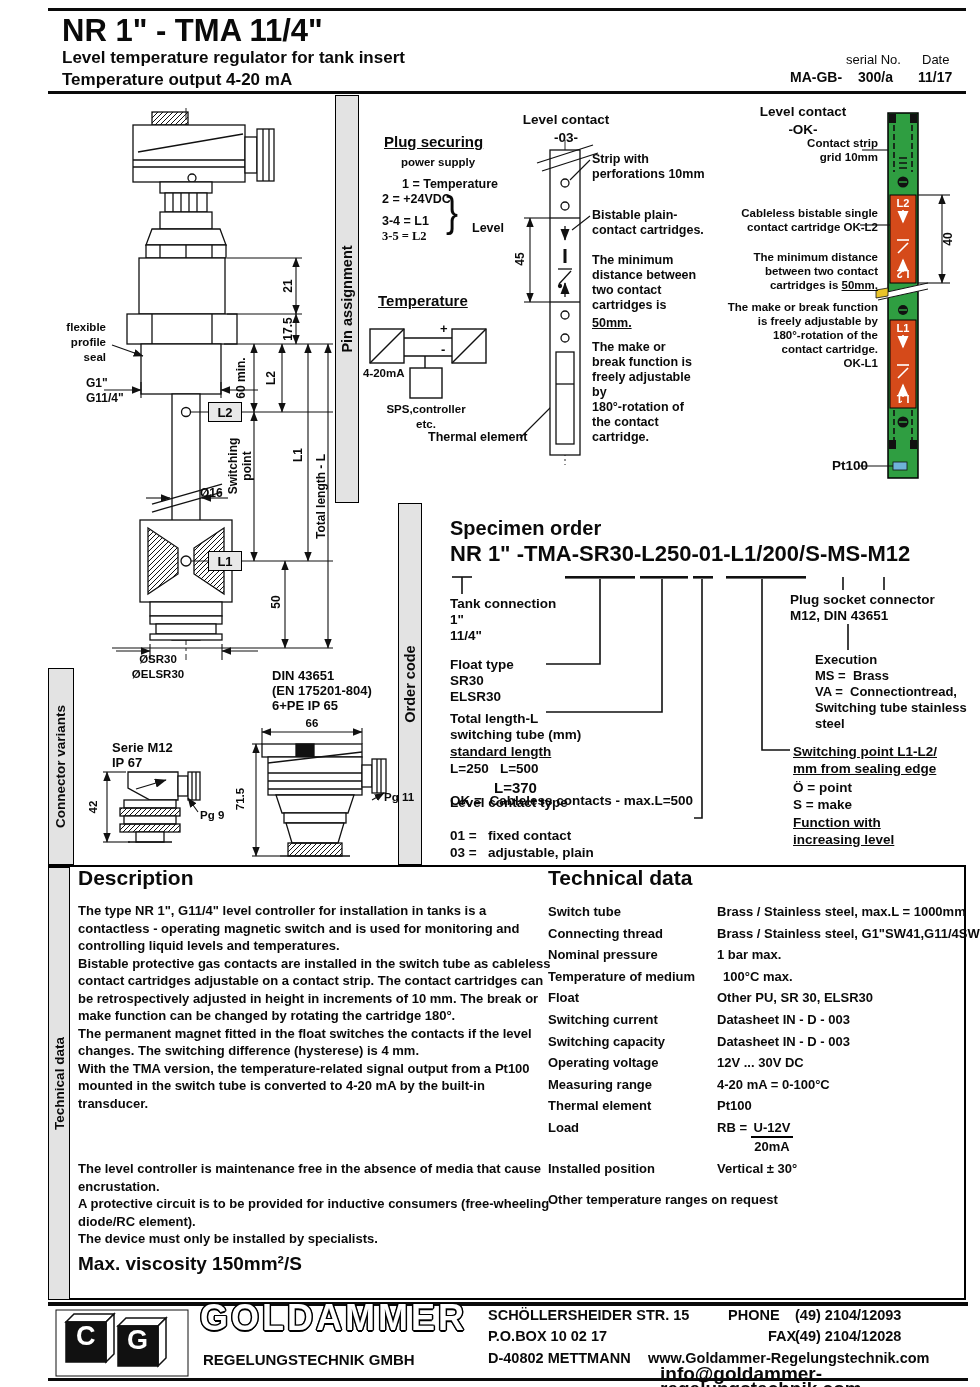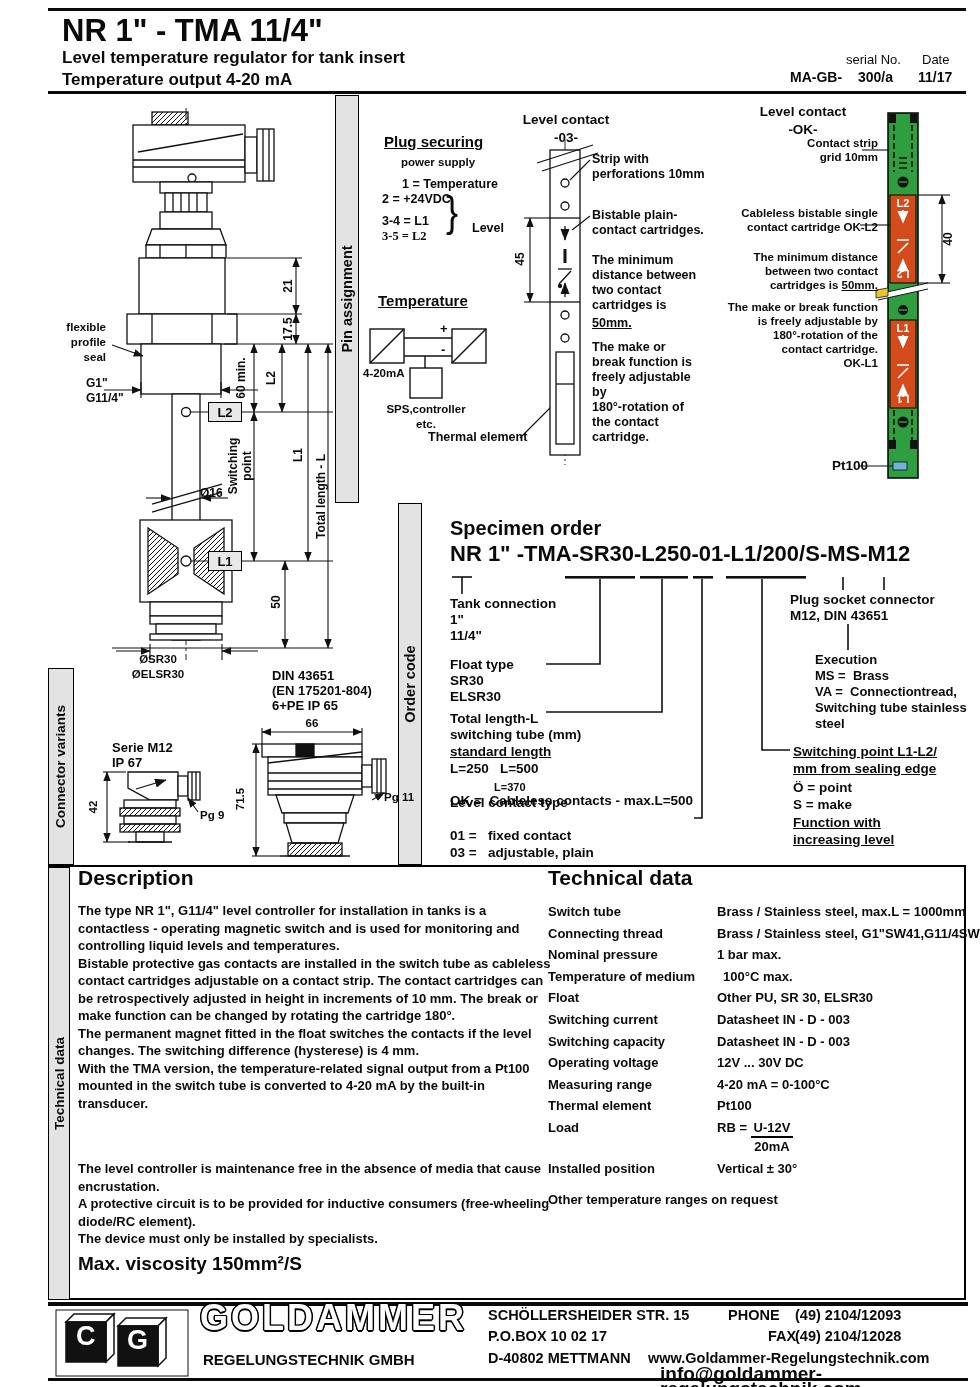--- a/index.html
+++ b/index.html
@@ -386,21 +386,21 @@
   <div class="lbl" style="left:450px;top:596px;font-size:13.5px;line-height:16px;">Tank connection
 1"
 11/4"</div>
   <div class="lbl" style="left:450px;top:657px;font-size:13.5px;line-height:16px;">Float type
 SR30
 ELSR30</div>
   <div class="lbl" style="left:450px;top:711px;font-size:13.5px;line-height:16px;">Total length-L
 switching tube (mm)</div>
   <div class="lbl u" style="left:450px;top:744px;font-size:13.5px;">standard length</div>
   <div class="lbl" style="left:450px;top:761px;font-size:13.5px;white-space:pre;">L=250   L=500</div>
-  <div class="lbl" style="left:450px;top:780px;font-size:11px;padding-left:44px;">L=370</div>
+  <div class="lbl" style="left:450px;top:780px;font-size:15px;padding-left:44px;">L=370</div>
   <div class="lbl" style="left:450px;top:795px;font-size:13.5px;">Level contact type</div>
   <div class="lbl" style="left:450px;top:793px;font-size:13.5px;white-space:pre;">OK =  Cableless contacts - max.L=500</div>
   <div class="lbl" style="left:450px;top:828px;font-size:13.5px;white-space:pre;">01 =   fixed contact</div>
   <div class="lbl" style="left:450px;top:845px;font-size:13.5px;white-space:pre;">03 =   adjustable, plain</div>
   <div class="lbl" style="left:790px;top:592px;font-size:13.5px;line-height:16px;">Plug socket connector
 M12, DIN 43651</div>
   <div class="lbl" style="left:815px;top:652px;font-size:13px;line-height:16px;white-space:pre;">Execution
 MS =  Brass
 VA =  Connectiontread,
 Switching tube stainless

